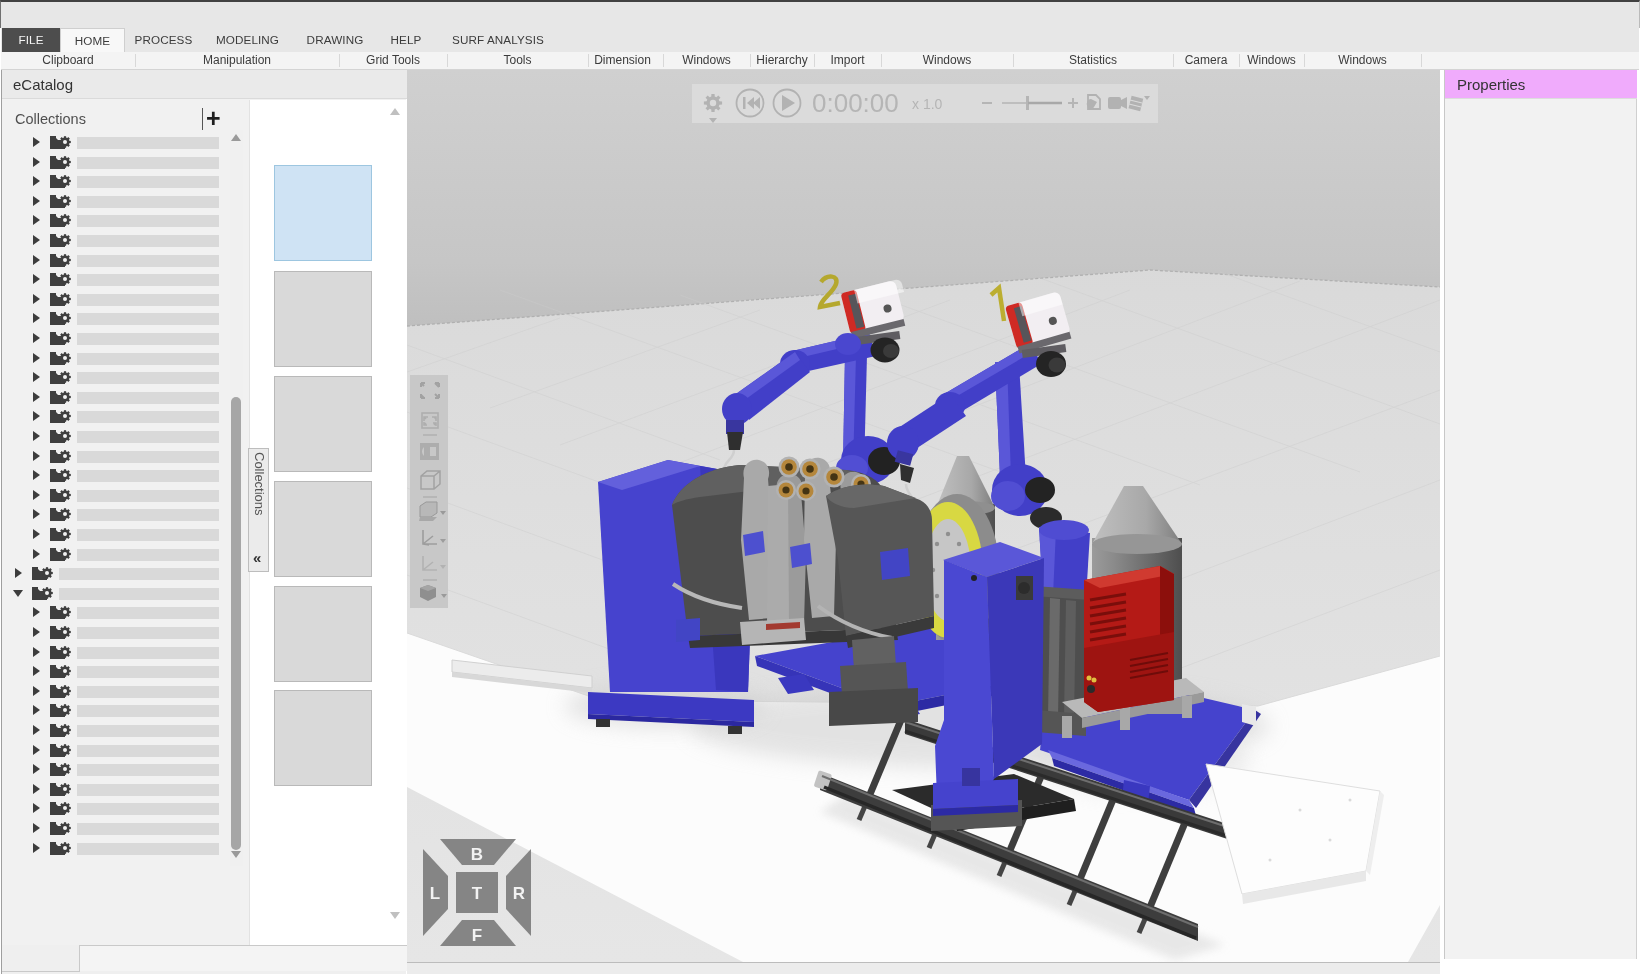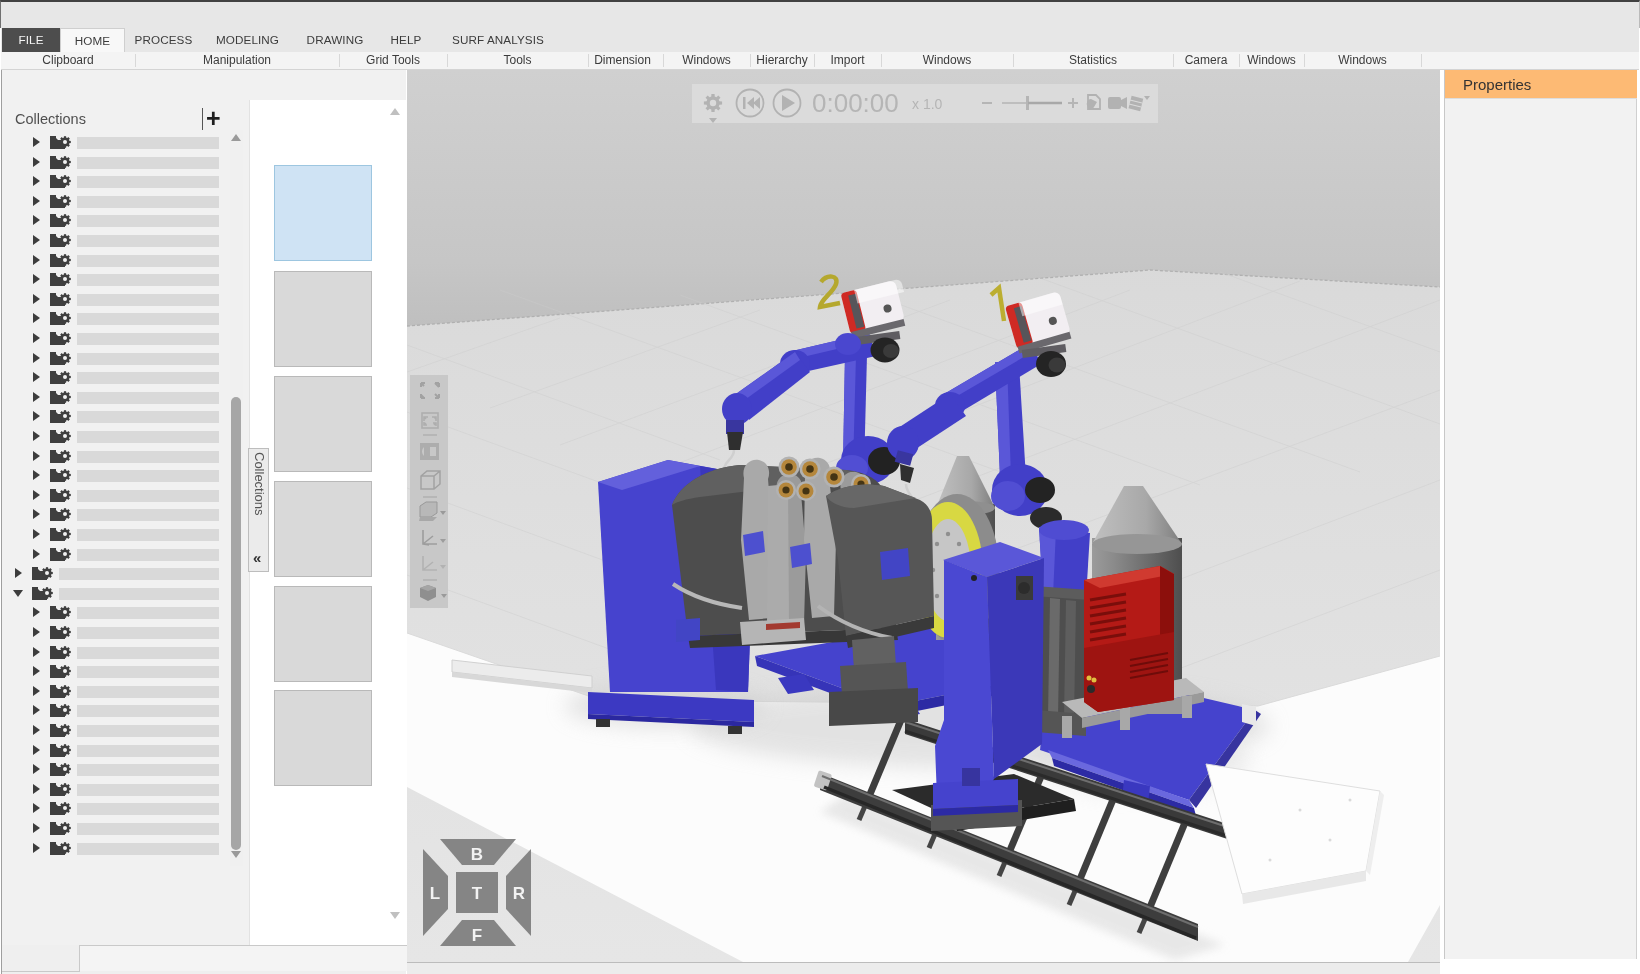--- a/index.html
+++ b/index.html
@@ -31,21 +31,21 @@
 .thumb{position:absolute;left:24px;width:98px;height:96px;background:#d9d9d9;border:1px solid #b9b9b9}
 .thumb.sel{background:#cfe3f4;border:1px solid #9dc6e0}
 #collstab{position:absolute;left:246px;top:378px;width:21px;height:124px;background:#ebebeb;border:1px solid #bdbdbd;z-index:5}
 #collstab .vt{position:absolute;left:3px;top:3px;writing-mode:vertical-rl;font-size:13px;color:#555;white-space:nowrap}
 #collstab .chev{position:absolute;left:4px;top:100px;font-size:15px;color:#333;font-weight:bold}
 #bl-strip{left:1px;top:945px;width:405px;height:29px;background:#efefef;border-left:1px solid #9f9f9f}
 #bl-tab{position:absolute;left:77px;top:0;width:329px;height:26px;background:#f4f4f4;border-left:1px solid #c9c9c9;border-top:1px solid #c9c9c9}
 #bl-line{position:absolute;left:0;top:26px;width:78px;height:1px;background:#c9c9c9}
 
 #rightpanel{left:1444px;top:70px;width:193px;height:889px;background:#f2f2f2;border-left:1px solid #c8c8c8;border-right:1px solid #d0d0d0}
-#prop-h{position:absolute;left:0;top:0;width:192px;height:29px;background:#fdba74;border-bottom:1px solid #ddd;font-size:15px;color:#333;line-height:29px;padding-left:18px}
+#prop-h{position:absolute;left:0;top:0;width:192px;height:29px;background:#f0abfc;border-bottom:1px solid #ddd;font-size:15px;color:#333;line-height:29px;padding-left:12px}
 #viewport{left:407px;top:70px;width:1033px;height:892px}
 #vp-bottom{left:407px;top:962px;width:1033px;height:12px;background:#ececec;border-top:1px solid #bcbcbc}
 </style></head><body>
 <div id="app">
 <svg width="0" height="0" style="position:absolute">
       <defs>
 <g id="foldg">
           <path d="M1,3 h6 l2,2 h7 v9 h-15 z" fill="#3f3f3f"></path>
           <rect x="1" y="1" width="6" height="2.2" fill="#3f3f3f"></rect>
           <g fill="#3f3f3f">
@@ -299,20 +299,21 @@
   <div class="thumb" style="top:381px"></div>
   <div class="thumb" style="top:486px"></div>
   <div class="thumb" style="top:590px"></div>
   <div class="sarr" style="left:140px;top:8px;border-bottom:7px solid #c0c0c0;border-left:5px solid transparent;border-right:5px solid transparent"></div>
   <div class="sarr" style="left:140px;top:812px;border-top:7px solid #c0c0c0;border-left:5px solid transparent;border-right:5px solid transparent"></div>
  </div>
  <div id="collstab">
         <div class="vt">Collections</div>
         <div class="chev">«</div>
       </div>
+ <div id="ecat-h">eCatalog</div>
  <div id="coll-lbl">Collections</div>
  <div id="coll-sep"></div>
  <div id="coll-plus">+</div>
 </div>
 <div class="abs" id="bl-strip">
       <div id="bl-tab"></div>
       <div id="bl-line"></div>
     </div>
 <div class="abs" id="rightpanel">
       <div id="prop-h">Properties</div>

